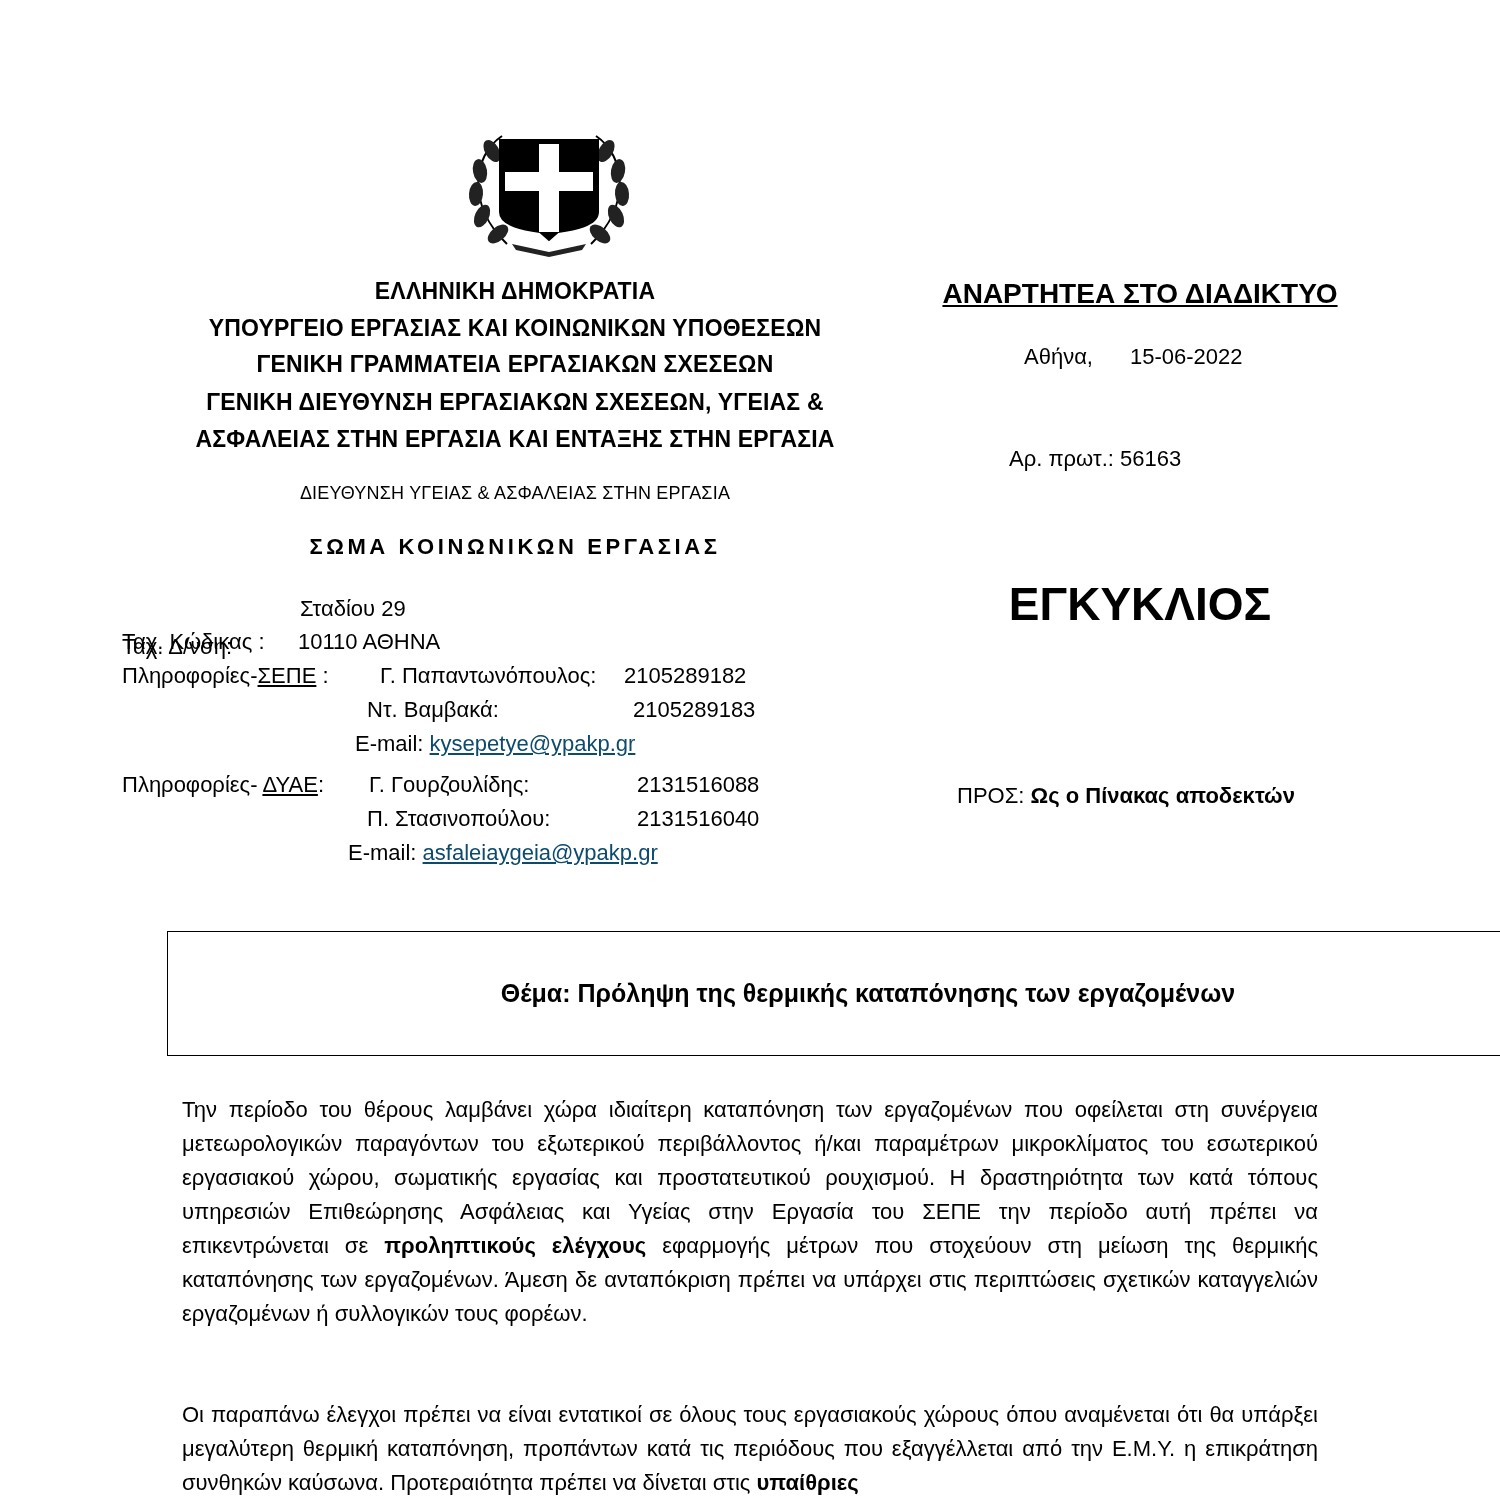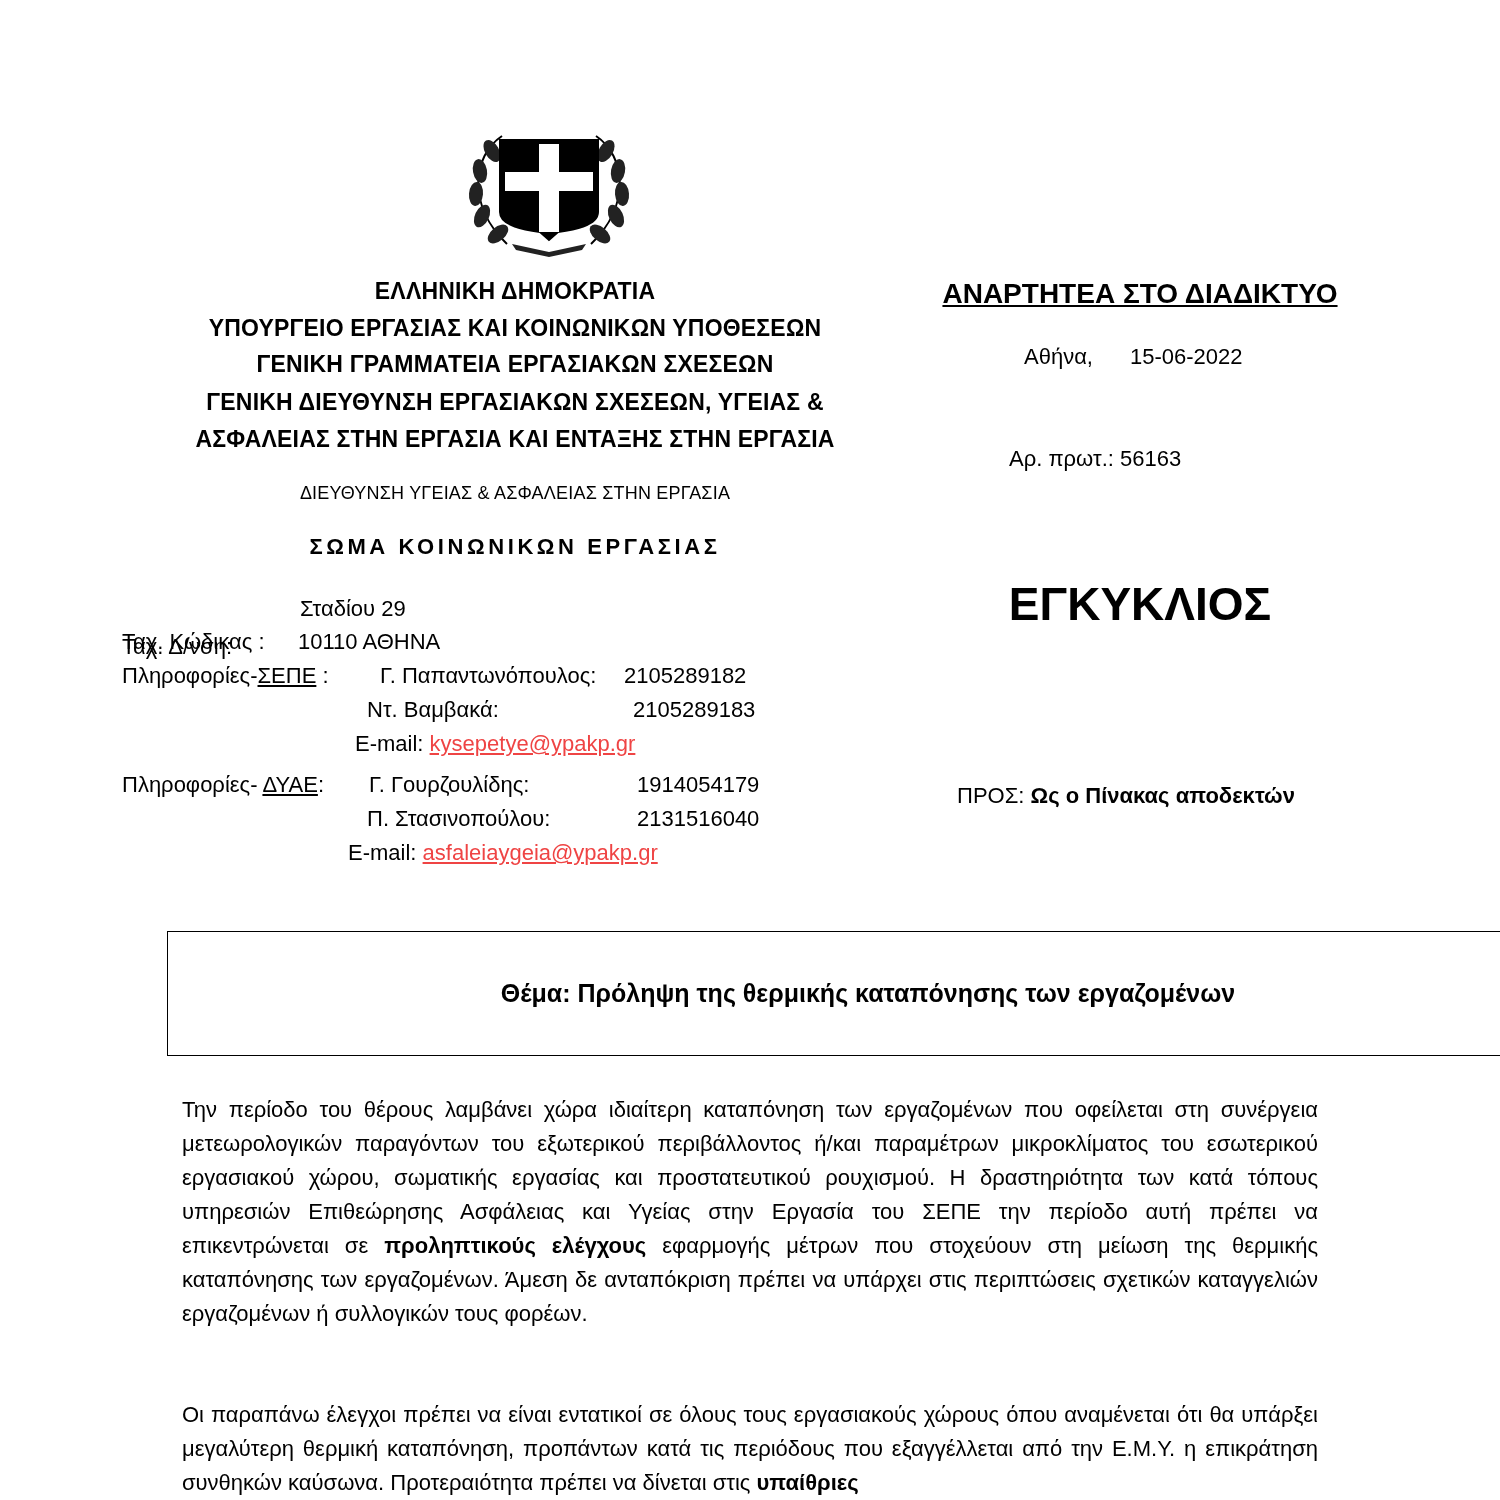--- a/index.html
+++ b/index.html
@@ -7,21 +7,21 @@
          font-family:"Liberation Sans", "DejaVu Sans", sans-serif; color:#000; }
   .abs { position:absolute; }
   .emblem { left:462px; top:126px; width:174px; height:132px; }
   .hdr { position:absolute; left:150px; width:730px; text-align:center; font-weight:bold;
          font-size:23px; letter-spacing:0.2px; white-space:nowrap; }
   .hdr.sub { font-weight:normal; }
   .soma { position:absolute; left:240px; width:550px; text-align:center; font-weight:bold;
           font-size:22px; letter-spacing:3.6px; top:534px; white-space:nowrap; }
   .info { position:absolute; font-size:22px; white-space:nowrap; }
   .u { text-decoration:underline; }
-  a.link { color:#ef4444; text-decoration:underline; }
+  a.link { color:#0c4a6e; text-decoration:underline; }
   .right-title { position:absolute; left:940px; width:400px; text-align:center; font-weight:bold;
                  font-size:28px; text-decoration:underline; top:278px; white-space:nowrap; }
   .right-line { position:absolute; font-size:22px; white-space:nowrap; }
   .egk { position:absolute; left:940px; width:400px; text-align:center; font-weight:bold; font-size:46px; top:577px; }
   .subject-box { position:absolute; left:167px; top:931px; width:1402px; height:125px;
                  border:1.5px solid #000; box-sizing:border-box; display:flex; align-items:center; justify-content:center; }
   .subject-box span { font-weight:bold; font-size:25px; }
   .para { position:absolute; left:182px; width:1136px; font-size:22px; line-height:34px; text-align:justify; }
   .para b { font-weight:bold; }
 </style>
@@ -78,21 +78,21 @@
 <div class="info" style="left:633px;top:697px;">2105289183</div>
 <div class="info" style="left:355px;top:731px;">
   <span>E-mail:</span>
   <a class="link">kysepetye@ypakp.gr</a>
 </div>
 
 <div class="info" style="left:122px;top:772px;">
   <span>Πληροφορίες- </span><span class="u">ΔΥΑΕ</span><span>:</span>
 </div>
 <div class="info" style="left:369px;top:772px;">Γ. Γουρζουλίδης:</div>
-<div class="info" style="left:637px;top:772px;">1914054179</div>
+<div class="info" style="left:637px;top:772px;">2131516088</div>
 <div class="info" style="left:367px;top:806px;">Π. Στασινοπούλου:</div>
 <div class="info" style="left:637px;top:806px;">2131516040</div>
 <div class="info" style="left:348px;top:840px;">
   <span>E-mail:</span>
   <a class="link">asfaleiaygeia@ypakp.gr</a>
 </div>
 
 <div class="right-title">ΑΝΑΡΤΗΤΕΑ ΣΤΟ ΔΙΑΔΙΚΤΥΟ</div>
 <div class="right-line" style="left:1024px;top:344px;">Αθήνα,</div>
 <div class="right-line" style="left:1130px;top:344px;">15-06-2022</div>

